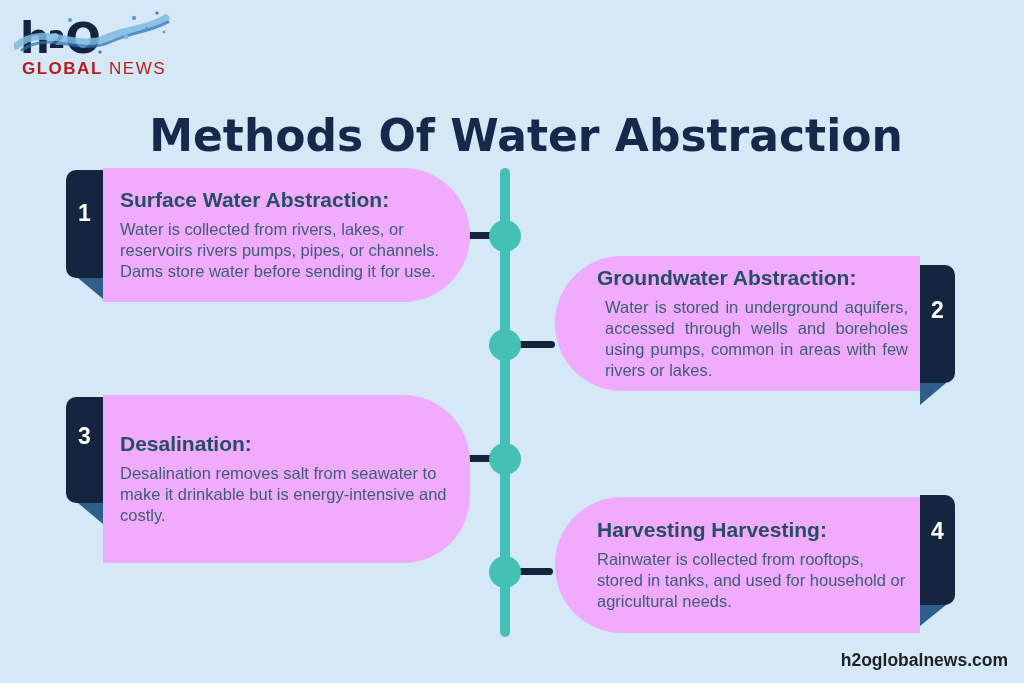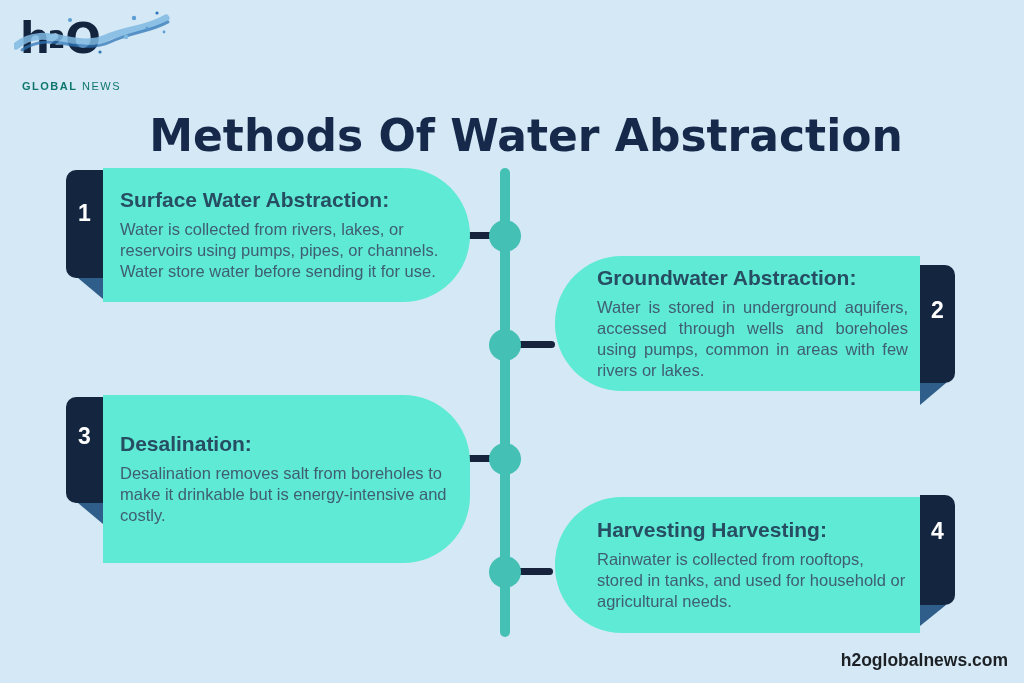--- a/index.html
+++ b/index.html
@@ -17,22 +17,22 @@
   
   .logo { position: absolute; left: 14px; top: 6px; width: 160px; height: 80px; }
   .logo-word {
     position: absolute; left: 6px; top: 12px;
     font-weight: bold; color: #12243e; letter-spacing: -2px; line-height: 1;
     font-family: "DejaVu Sans", sans-serif;
   }
   .lg-big { font-size: 42px; }
   .lg-two { font-size: 25px; vertical-align: 5px; letter-spacing: 0; }
   .logo-sub {
-    position: absolute; left: 8px; top: 74px;
-    font-size: 11px; color: #0f766e; letter-spacing: 1.5px; white-space: nowrap;
+    position: absolute; left: 8px; top: 53px;
+    font-size: 17px; color: #b91c1c; letter-spacing: 1.5px; white-space: nowrap;
   }
   .lg-global { font-weight: bold; }
   .lg-news { font-weight: normal; }
   .splash { position: absolute; left: 0; top: 0; pointer-events: none; }
 
   
   .title {
     position: absolute; left: 0; top: 96px; width: 1024px; margin: 14px;
     text-align: center;
     font-family: "DejaVu Sans", sans-serif;
@@ -58,37 +58,37 @@
     position: absolute; height: 7px; border-radius: 4px;
     background: #17233d; z-index: 1;
   }
   .c1 { left: 459px; top: 232px; width: 47px; }
   .c2 { left: 505px; top: 341px; width: 50px; }
   .c3 { left: 459px; top: 455px; width: 47px; }
   .c4 { left: 505px; top: 568px; width: 48px; }
 
   
   .card {
-    position: absolute; background: #5eead4; z-index: 2;
+    position: absolute; background: #f0abfc; z-index: 2;
     display: flex; flex-direction: column; justify-content: center;
     box-sizing: border-box;
   }
   .card-left  { border-radius: 0 67px 67px 0; padding: 0 22px 0 17px; }
   .card-right { border-radius: 67px 0 0 67px; padding: 0 12px 0 42px; }
   .card1 { left: 103px; top: 168px; width: 367px; height: 134px; }
   .card2 { left: 555px; top: 256px; width: 365px; height: 135px; }
   .card3 { left: 103px; top: 395px; width: 367px; height: 168px; }
   .card4 { left: 555px; top: 497px; width: 365px; height: 136px; }
   .card-heading {
     font-size: 21px; font-weight: bold; color: #264d62; margin-bottom: 7px;
   }
   .card-body {
     font-size: 16.5px; line-height: 21px; color: #3f5e72;
   }
-  .card2 .card-body { text-align: justify; }
+  .card2 .card-body { text-align: justify; margin-left: 8px; }
 
   
   .tab {
     position: absolute; background: #14263f; z-index: 3;
     color: #ffffff; font-weight: bold; font-size: 23px;
     display: flex; justify-content: center; box-sizing: border-box;
   }
   .tab-left  { border-radius: 10px 0 0 10px; }
   .tab-right { border-radius: 0 10px 10px 0; }
   .tab1 { left: 66px;  top: 170px; width: 37px; height: 108px; padding-top: 30px; }
@@ -137,39 +137,39 @@
   <div class="connector c2"></div>
   <div class="connector c3"></div>
   <div class="connector c4"></div>
   <div class="node node1"></div>
   <div class="node node2"></div>
   <div class="node node3"></div>
   <div class="node node4"></div>
 
   <div class="card card-left card1">
     <div class="card-heading">Surface Water Abstraction:</div>
-    <div class="card-body">Water is collected from rivers, lakes, or reservoirs using pumps, pipes, or channels. Water store water before sending it for use.</div>
+    <div class="card-body">Water is collected from rivers, lakes, or reservoirs rivers pumps, pipes, or channels. Dams store water before sending it for use.</div>
   </div>
   <div class="tab tab-left tab1">
       <span>1</span>
     </div>
   <div class="fold fold-left fold1"></div>
 
   <div class="card card-right card2">
     <div class="card-heading">Groundwater Abstraction:</div>
     <div class="card-body">Water is stored in underground aquifers, accessed through wells and boreholes using pumps, common in areas with few rivers or lakes.</div>
   </div>
   <div class="tab tab-right tab2">
       <span>2</span>
     </div>
   <div class="fold fold-right fold2"></div>
 
   <div class="card card-left card3">
     <div class="card-heading">Desalination:</div>
-    <div class="card-body">Desalination removes salt from boreholes to make it drinkable but is energy-intensive and costly.</div>
+    <div class="card-body">Desalination removes salt from seawater to make it drinkable but is energy-intensive and costly.</div>
   </div>
   <div class="tab tab-left tab3">
       <span>3</span>
     </div>
   <div class="fold fold-left fold3"></div>
 
   <div class="card card-right card4">
     <div class="card-heading">Harvesting Harvesting:</div>
     <div class="card-body">Rainwater is collected from rooftops, stored in tanks, and used for household or agricultural needs.</div>
   </div>

